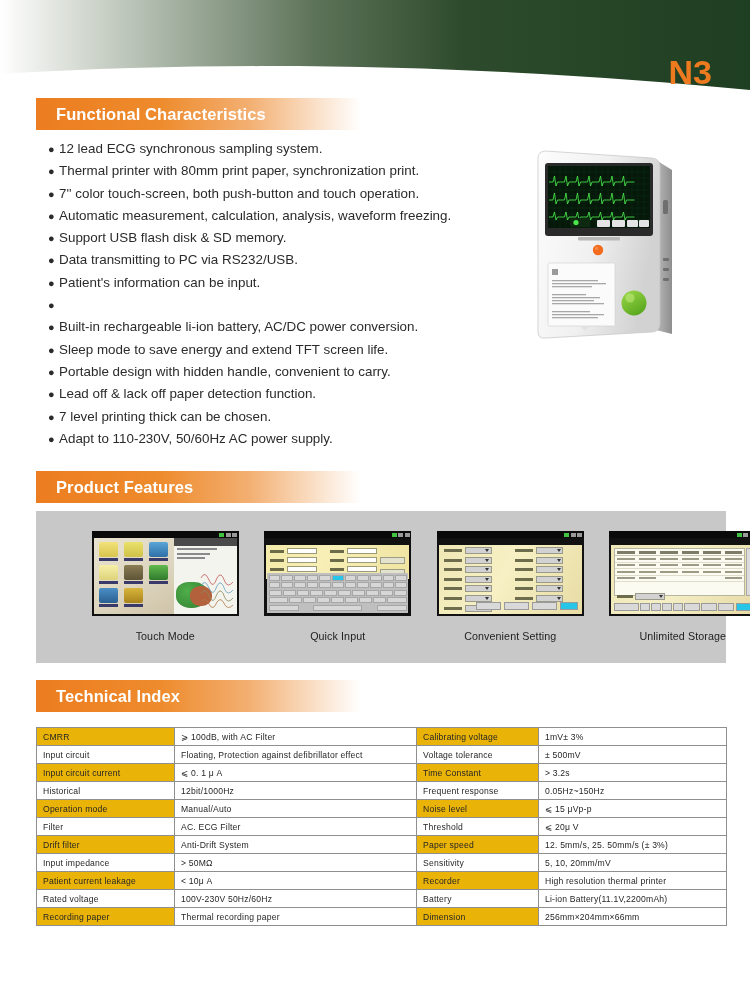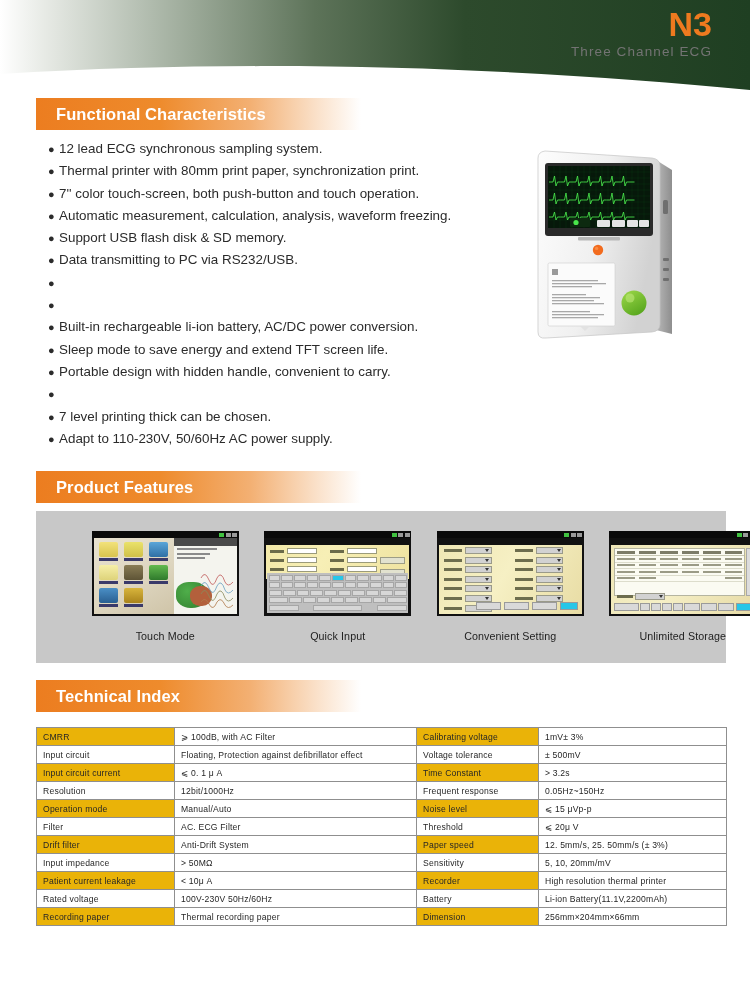--- a/index.html
+++ b/index.html
@@ -10,21 +10,21 @@
     overflow: hidden;
   }
   .page { position: relative; width: 750px; height: 1000px; background: #fff; }
 
   
   .header { position: absolute; left: 0; top: 0; width: 750px; height: 95px; overflow: hidden; }
   .header svg { position: absolute; left: 0; top: 0; }
   .brand { position: absolute; right: 38px; top: 6px; text-align: right; }
   .brand-model {
     font-size: 34px; font-weight: bold; color: #ee7a1f;
-    letter-spacing: 0px; line-height: 36px;
+    letter-spacing: 0px; line-height: 36px; margin-top: 48px;
   }
   .brand-sub {
     font-size: 13.5px; color: #737373; letter-spacing: 1.1px;
     line-height: 17px; margin-top: 1px;
   }
 
   
   .sec-bar {
     position: absolute; height: 32px; width: 325px;
     background: linear-gradient(to right, #ec7d20 0%, #ee8b2c 38%, #f3b073 66%, #fae0c8 86%, #ffffff 100%);
@@ -196,38 +196,40 @@
     <div class="bullet">
         <span class="dot">●</span>
         <span>Support USB flash disk &amp; SD memory.</span>
       </div>
     <div class="bullet">
         <span class="dot">●</span>
         <span>Data transmitting to PC via RS232/USB.</span>
       </div>
     <div class="bullet">
         <span class="dot">●</span>
+        <span>Patient's information can be input.</span>
       </div>
     <div class="bullet">
         <span class="dot">●</span>
       </div>
     <div class="bullet">
         <span class="dot">●</span>
         <span>Built-in rechargeable li-ion battery, AC/DC power conversion.</span>
       </div>
     <div class="bullet">
         <span class="dot">●</span>
         <span>Sleep mode to save energy and extend TFT  screen life.</span>
       </div>
     <div class="bullet">
         <span class="dot">●</span>
         <span>Portable design with hidden handle, convenient to carry.</span>
       </div>
     <div class="bullet">
         <span class="dot">●</span>
+        <span>Lead off &amp; lack off paper detection function.</span>
       </div>
     <div class="bullet">
         <span class="dot">●</span>
         <span> 7 level printing thick can be chosen.</span>
       </div>
     <div class="bullet">
         <span class="dot">●</span>
         <span>Adapt to 110-230V, 50/60Hz AC power supply.</span>
       </div>
   </div>
@@ -715,21 +717,21 @@
         <td class="lbl alt">Voltage  tolerance</td>
         <td class="val">± 500mV</td>
       </tr>
       <tr>
         <td class="lbl">Input  circuit  current</td>
         <td class="val">⩽ 0. 1 μ A</td>
         <td class="lbl">Time  Constant</td>
         <td class="val">&gt; 3.2s</td>
       </tr>
       <tr>
-        <td class="lbl alt">Resolution</td>
+        <td class="lbl alt">Historical</td>
         <td class="val">12bit/1000Hz</td>
         <td class="lbl alt">Frequent response</td>
         <td class="val">0.05Hz~150Hz</td>
       </tr>
       <tr>
         <td class="lbl">Operation  mode</td>
         <td class="val">Manual/Auto</td>
         <td class="lbl">Noise  level</td>
         <td class="val">⩽ 15 μVp-p</td>
       </tr>

